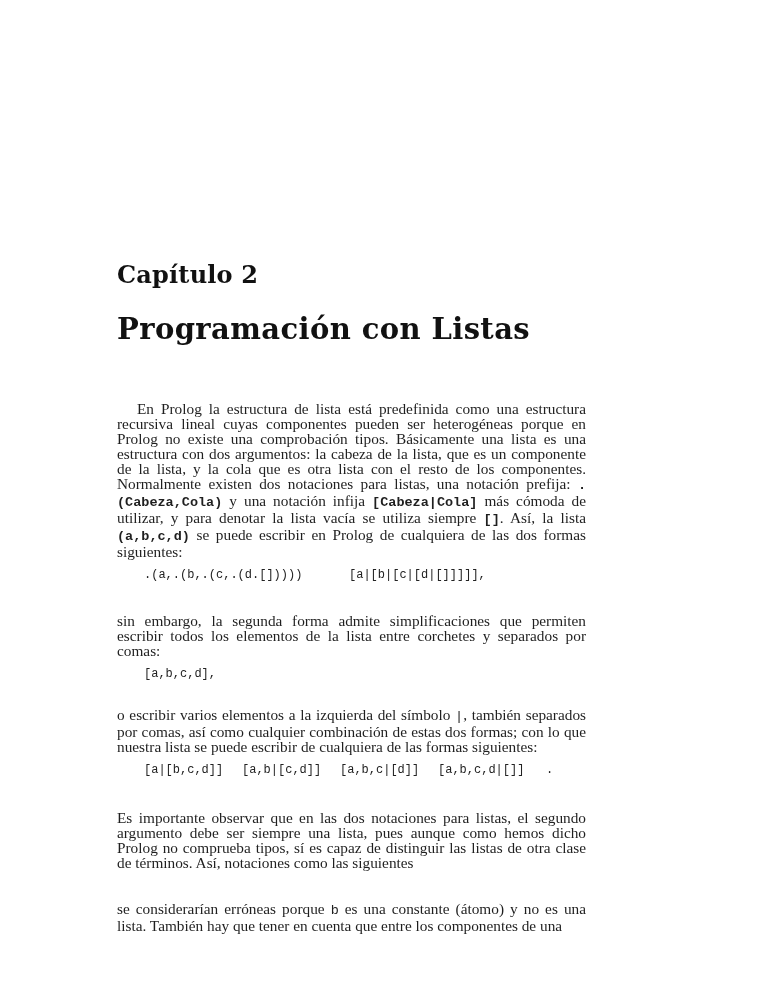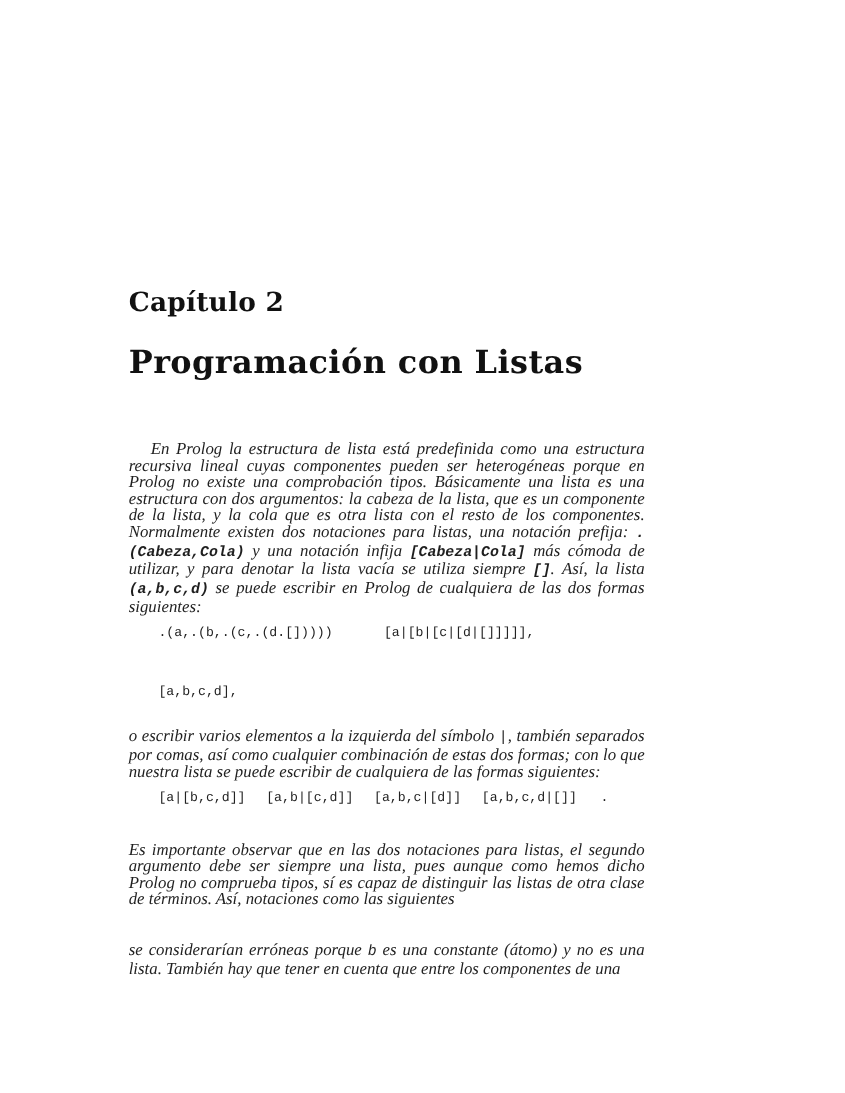--- a/index.html
+++ b/index.html
@@ -52,21 +52,20 @@
       font-family: "Liberation Serif", "DejaVu Serif", serif;
       font-size: 15.3px;
       line-height: 15px;
       text-align: justify;
       color: #1f1f1f;
     }
     .para {
       margin: 0;
       text-align: justify;
       hyphens: auto;
-      font-style: italic;
     }
     .para.indent { text-indent: 20px; }
     .tt {
       font-family: "Liberation Mono", "DejaVu Sans Mono", monospace;
       font-size: 13.5px;
     }
     .tt.bold { font-weight: bold; }
     .code-row {
       margin: 9px 0 0 0;
       padding-left: 27px;
@@ -101,20 +100,21 @@
   <div class="body">
 
     <p class="para indent"><span>En Prolog la estructura de lista está predefinida como una estructura recursiva lineal cuyas componentes pueden ser heterogéneas porque en Prolog no existe una comprobación tipos. Básicamente una lista es una estructura con dos argumentos: la cabeza de la lista, que es un componente de la lista, y la cola que es otra lista con el resto de los componentes. Normalmente existen dos notaciones para listas, una notación prefija: </span><span class="tt bold">.(Cabeza,Cola)</span><span> y una notación infija </span><span class="tt bold">[Cabeza|Cola]</span><span> más cómoda de utilizar, y para denotar la lista vacía se utiliza siempre </span><span class="tt bold">[]</span><span>. Así, la lista </span><span class="tt bold">(a,b,c,d)</span><span> se puede escribir en Prolog de cualquiera de las dos formas siguientes:</span></p>
 
     <div class="code-row">
       <span class="code-item" style="width:205px">.(a,.(b,.(c,.(d.[]))))</span>
       <span class="code-item">[a|[b|[c|[d|[]]]]],</span>
     </div>
     <div class="gap-after-code" style="height:30px"></div>
 
+    <p class="para"><span>sin embargo, la segunda forma admite simplificaciones que permiten escribir todos los elementos de la lista entre corchetes y separados por comas:</span></p>
 
     <div class="code-row">
       <span class="code-item">[a,b,c,d],</span>
     </div>
     <div class="gap-after-code" style="height:25px"></div>
 
     <p class="para"><span>o escribir varios elementos a la izquierda del símbolo </span><span class="tt">|</span><span>, también separados por comas, así como cualquier combinación de estas dos formas; con lo que nuestra lista se puede escribir de cualquiera de las formas siguientes:</span></p>
 
     <div class="code-row">
       <span class="code-item" style="width:98px">[a|[b,c,d]]</span>

